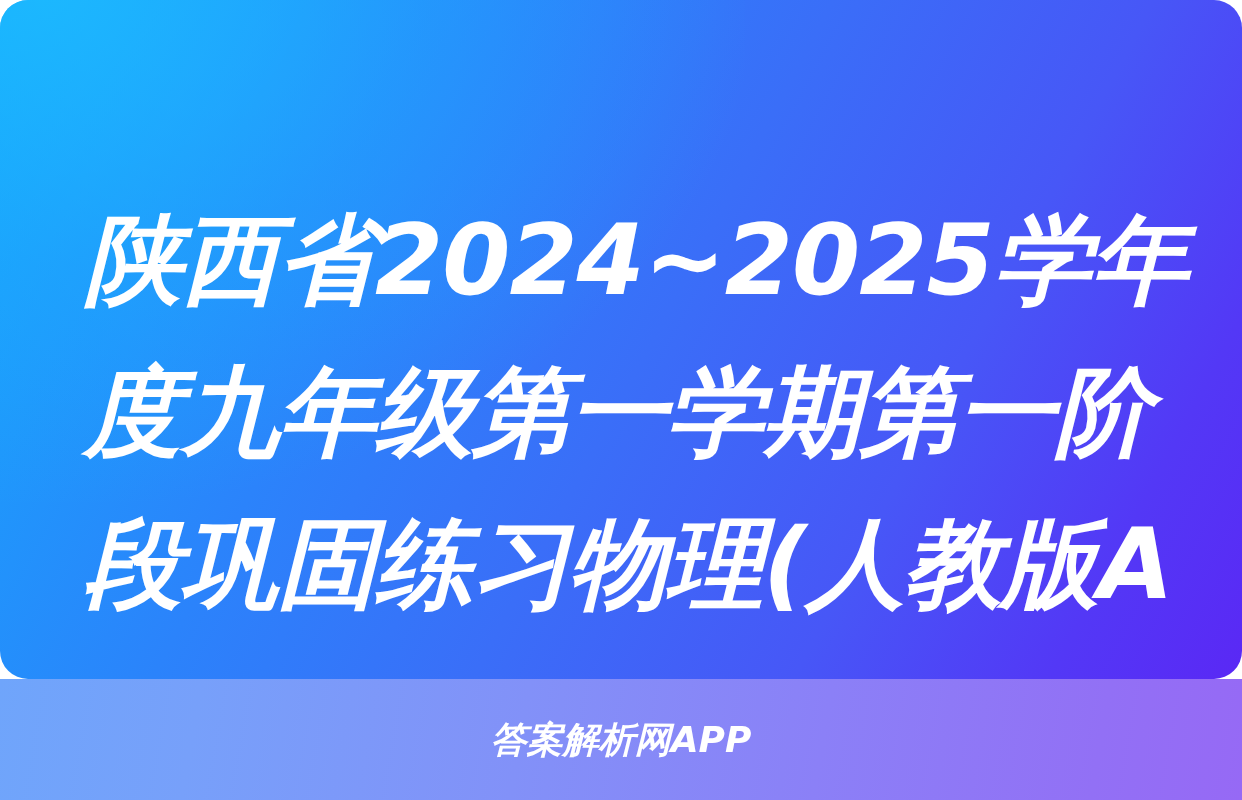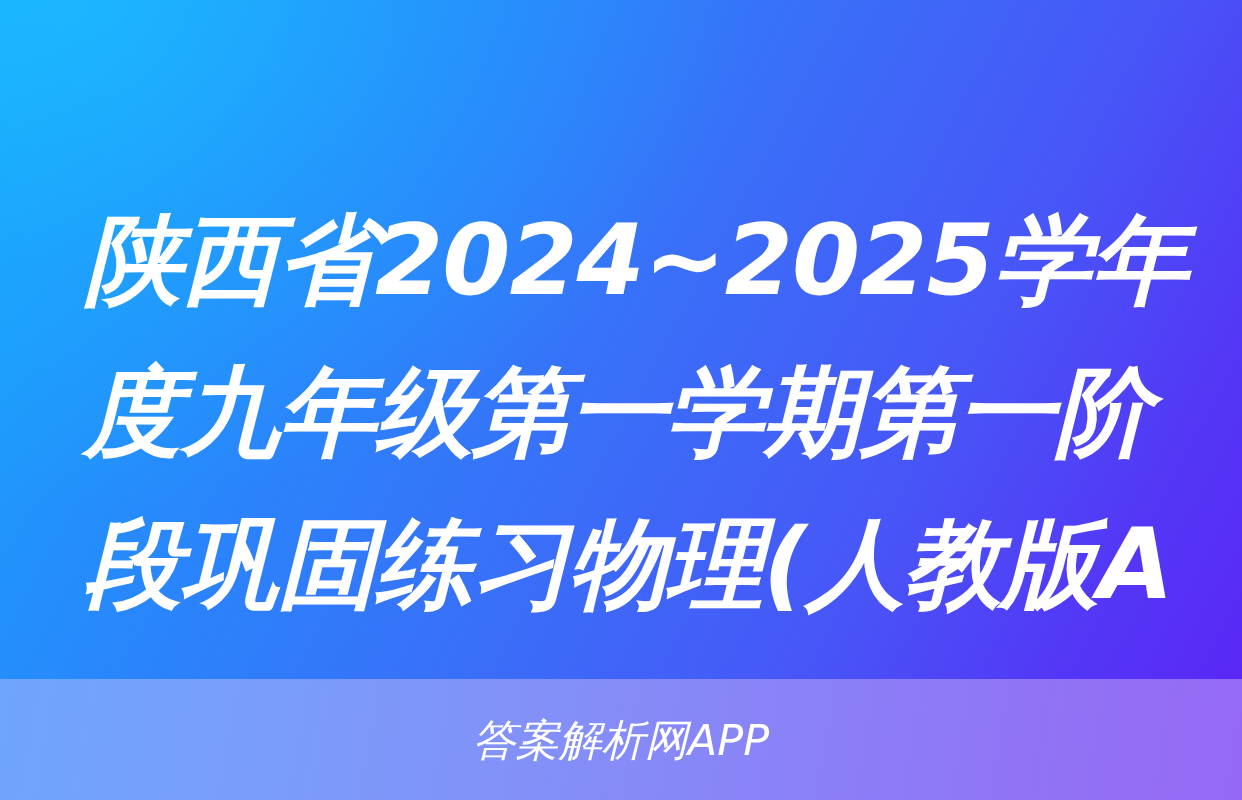--- a/index.html
+++ b/index.html
@@ -26,20 +26,21 @@
     background:
       linear-gradient(118deg,
         #13A8FD 0%,
         #1C9CFC 11%,
         #2B83FB 32%,
         #3A6EF8 52%,
         #4757F7 72%,
         #5338F6 88%,
         #5A28F5 100%);
     overflow: hidden;
+    border-radius: 28px;
   }
 
   
   .hero::after {
     content: "";
     position: absolute;
     left: -18%;
     top: -34%;
     width: 78%;
     height: 108%;
@@ -86,22 +87,22 @@
       #8B80F7 66%,
       #9270F5 88%,
       #9669F5 100%);
     display: flex;
     align-items: center;
     justify-content: center;
   }
 
   .watermark-text {
     color: #ffffff;
-    font-size: 43px;
-    font-weight: 400;
+    font-size: 36px;
+    font-weight: 700;
     font-style: italic;
     letter-spacing: 0px;
     white-space: nowrap;
     font-family: "DejaVu Sans", "Liberation Sans", sans-serif;
     transform: translateY(1px);
   }
 </style>
 </head>
 <body>
 

